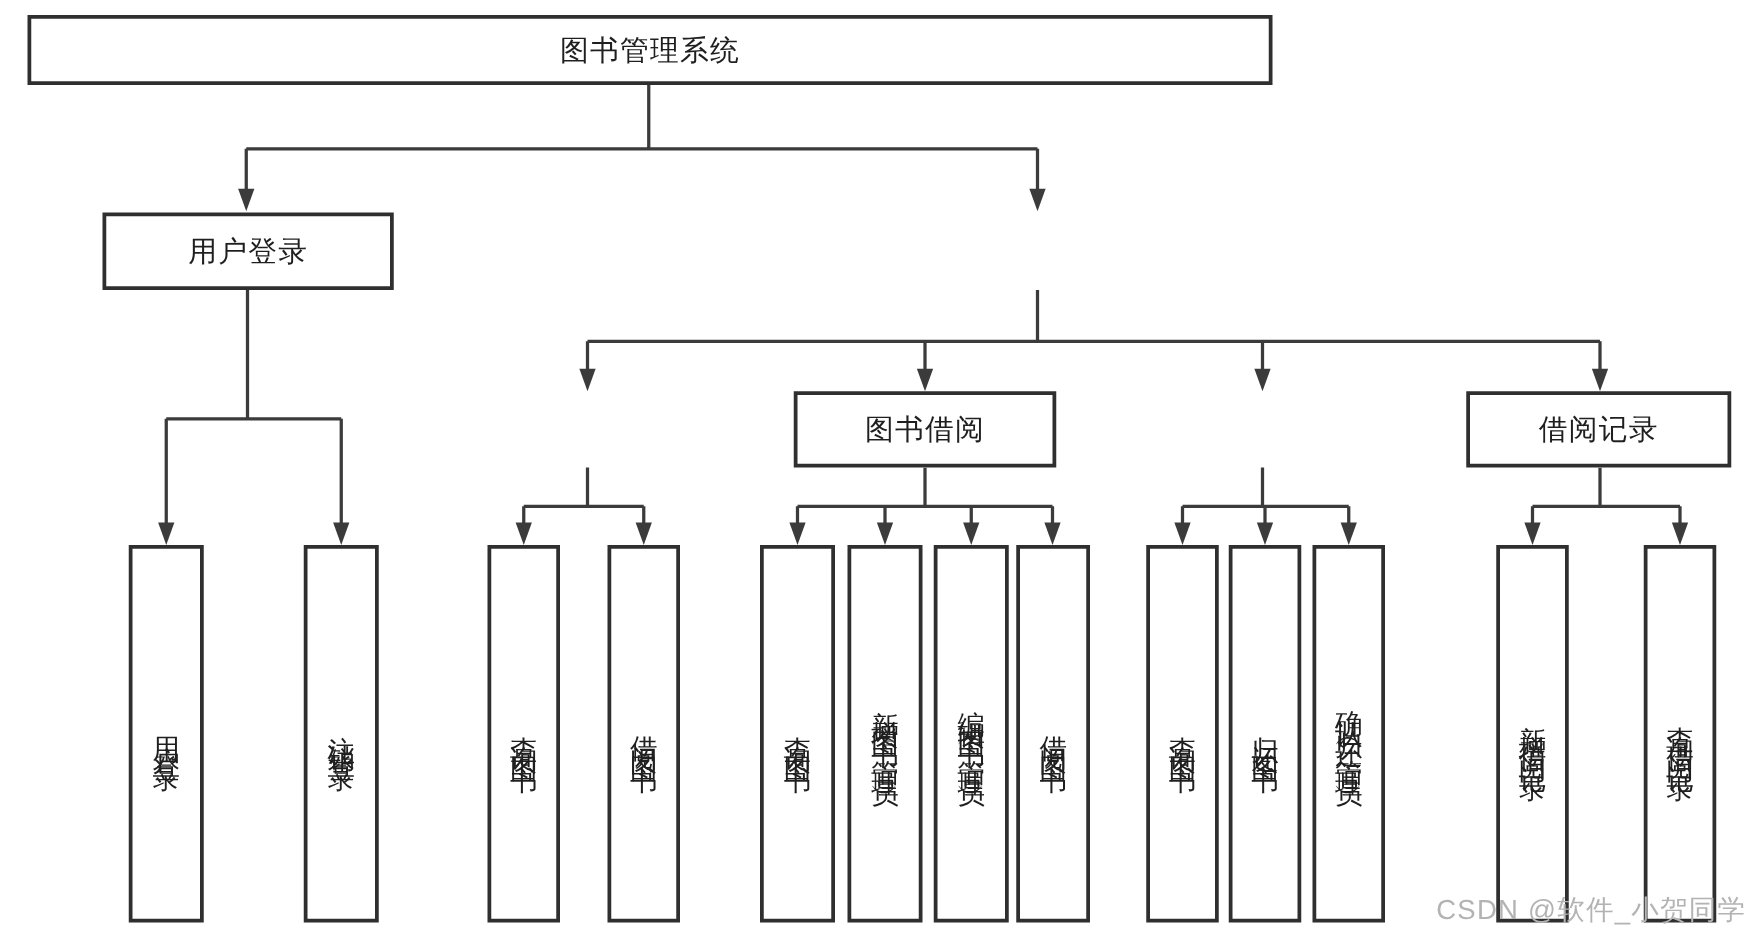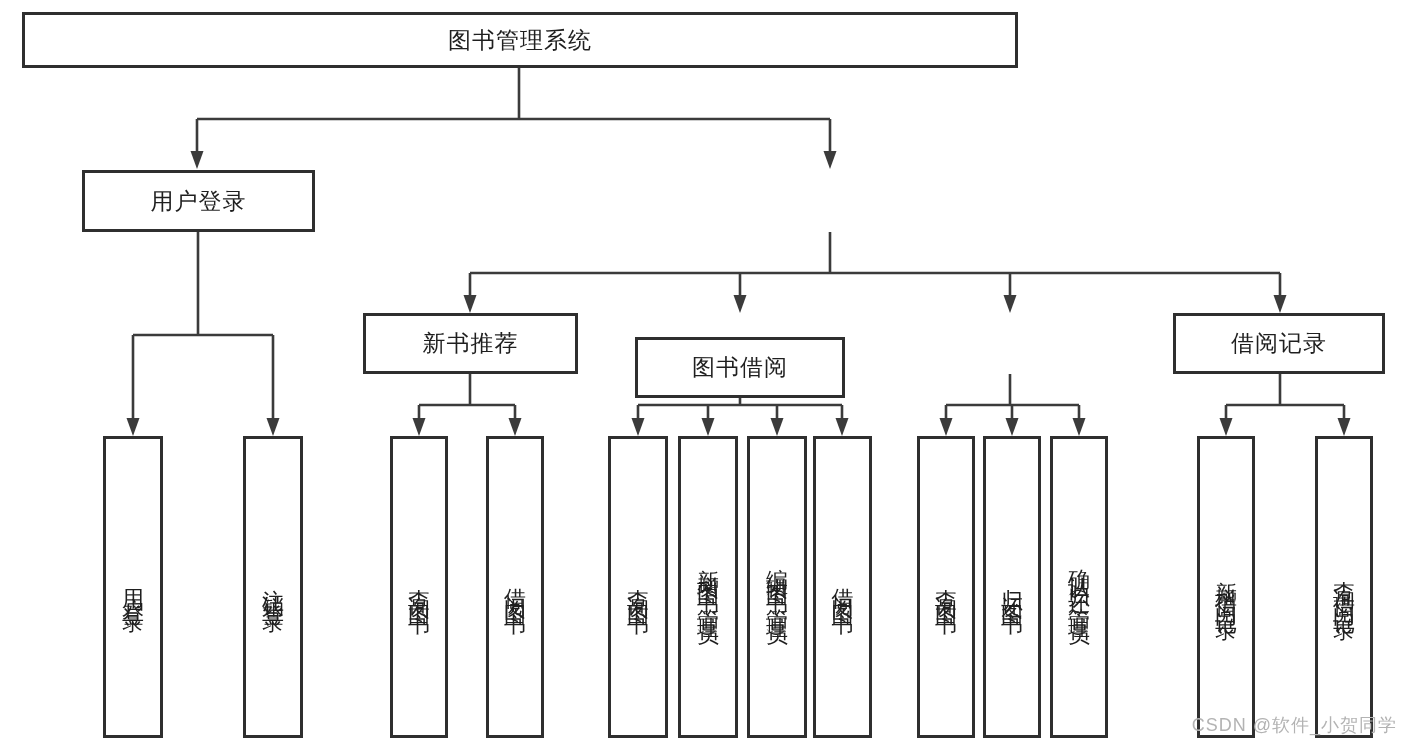--- a/index.html
+++ b/index.html
@@ -40,21 +40,21 @@
     text-orientation: mixed;
     font-size: 22px;
     letter-spacing: 8px;
     line-height: 1;
     white-space: nowrap;
   }
   .watermark {
     position: absolute;
     right: 8px;
     top: 713px;
-    font-size: 18px;
+    font-size: 22px;
     letter-spacing: 1px;
     color: var(--watermark, #b3b3b3);
     z-index: 5;
     white-space: nowrap;
   }
 </style>
 </head>
 <body>
 
 <div class="stage">
@@ -110,24 +110,21 @@
   </svg>
 
   <div class="box" style="left:22px; top:12px; width:996px; height:56px;">
     <span class="h-label">图书管理系统</span>
   </div>
 
   <div class="box" style="left:82px; top:170px; width:233px; height:62px;">
     <span class="h-label">用户登录</span>
   </div>
 
-  <div class="box" style="left:363px; top:313px; width:215px; height:61px;">
-    <span class="h-label">新书推荐</span>
-  </div>
-  <div class="box" style="left:635px; top:313px; width:210px; height:61px;margin-top:24px;">
+  <div class="box" style="left:635px; top:313px; width:210px; height:61px;">
     <span class="h-label">图书借阅</span>
   </div>
   <div class="box" style="left:1173px; top:313px; width:212px; height:61px;">
     <span class="h-label">借阅记录</span>
   </div>
 
   <div class="box" style="left:103px; top:436px; width:60px; height:302px;">
     <span class="v-label">用户登录</span>
   </div>
   <div class="box" style="left:243px; top:436px; width:60px; height:302px;">

